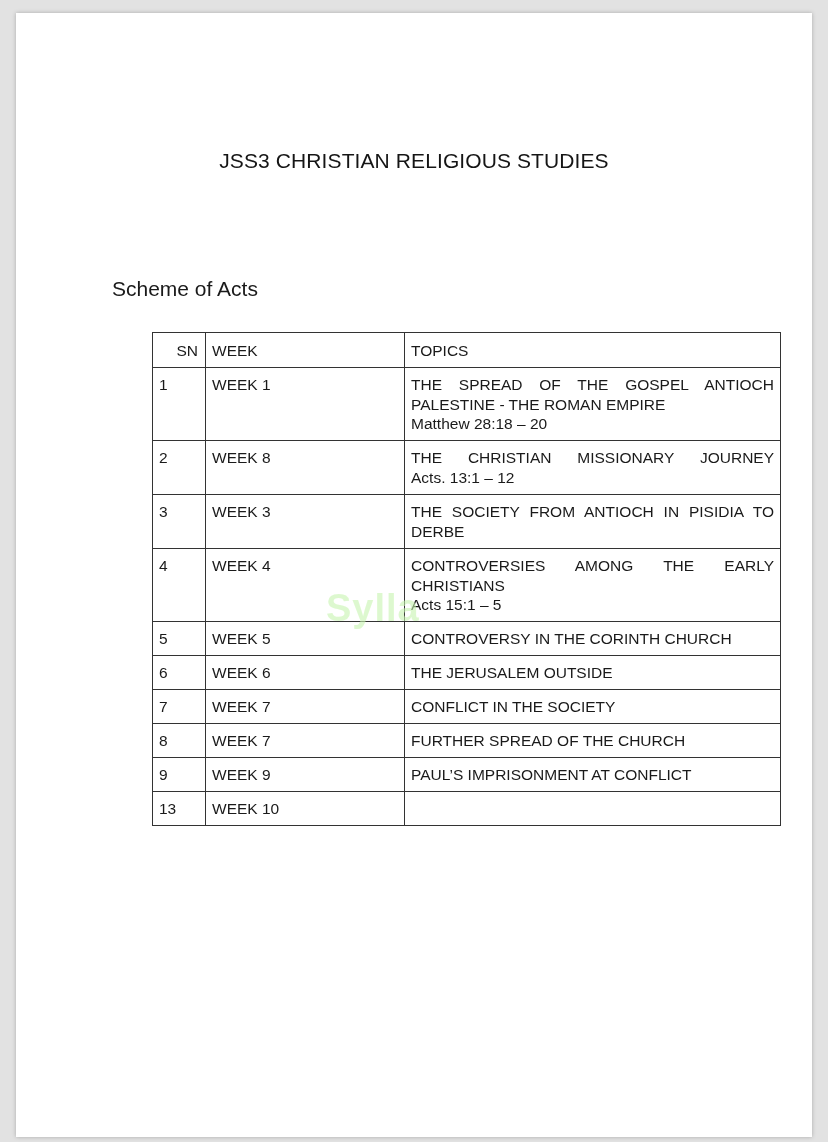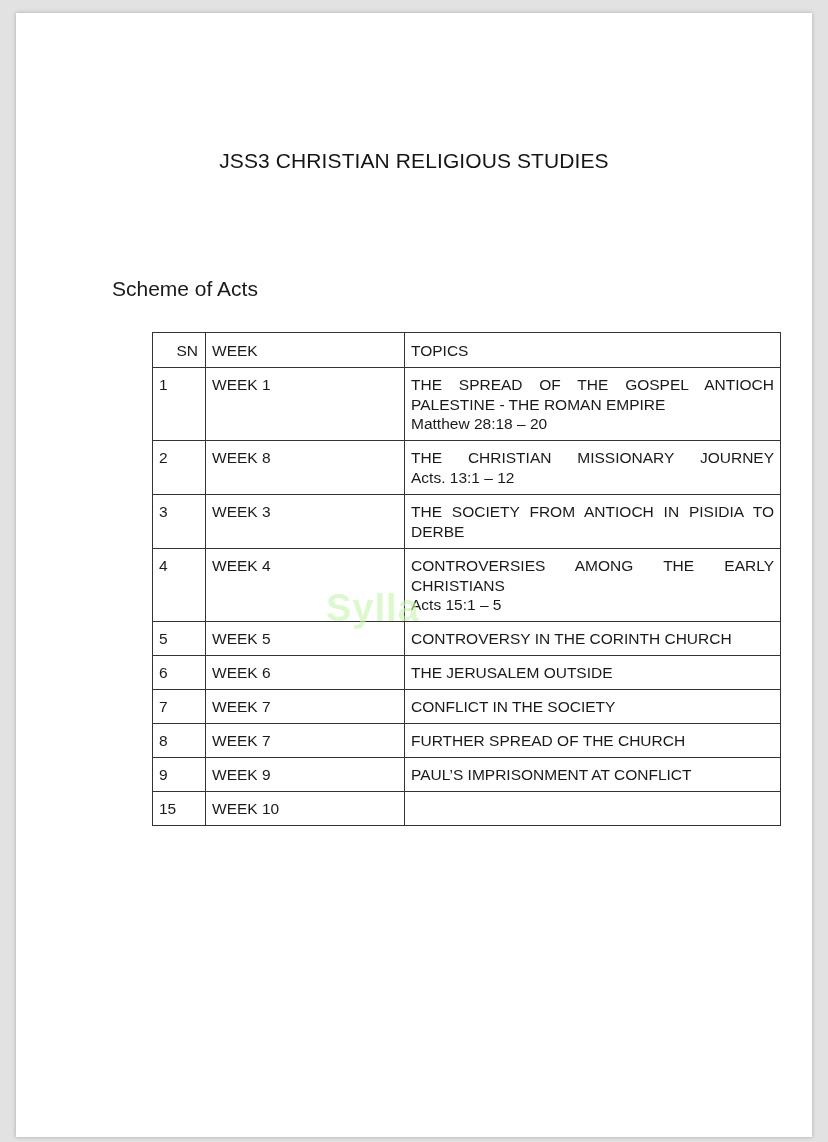--- a/index.html
+++ b/index.html
@@ -147,21 +147,21 @@
         <td>8</td>
         <td>WEEK 7</td>
         <td>FURTHER SPREAD OF THE CHURCH</td>
       </tr>
       <tr style="height:34px">
         <td>9</td>
         <td>WEEK 9</td>
         <td>PAUL’S IMPRISONMENT AT CONFLICT</td>
       </tr>
       <tr style="height:34px">
-        <td>15</td>
+        <td>13</td>
         <td>WEEK 10</td>
         <td></td>
       </tr>
     </tbody>
   </table>
 
   <div class="watermark">Sylla</div>
 </div>
 
 </body></html>

